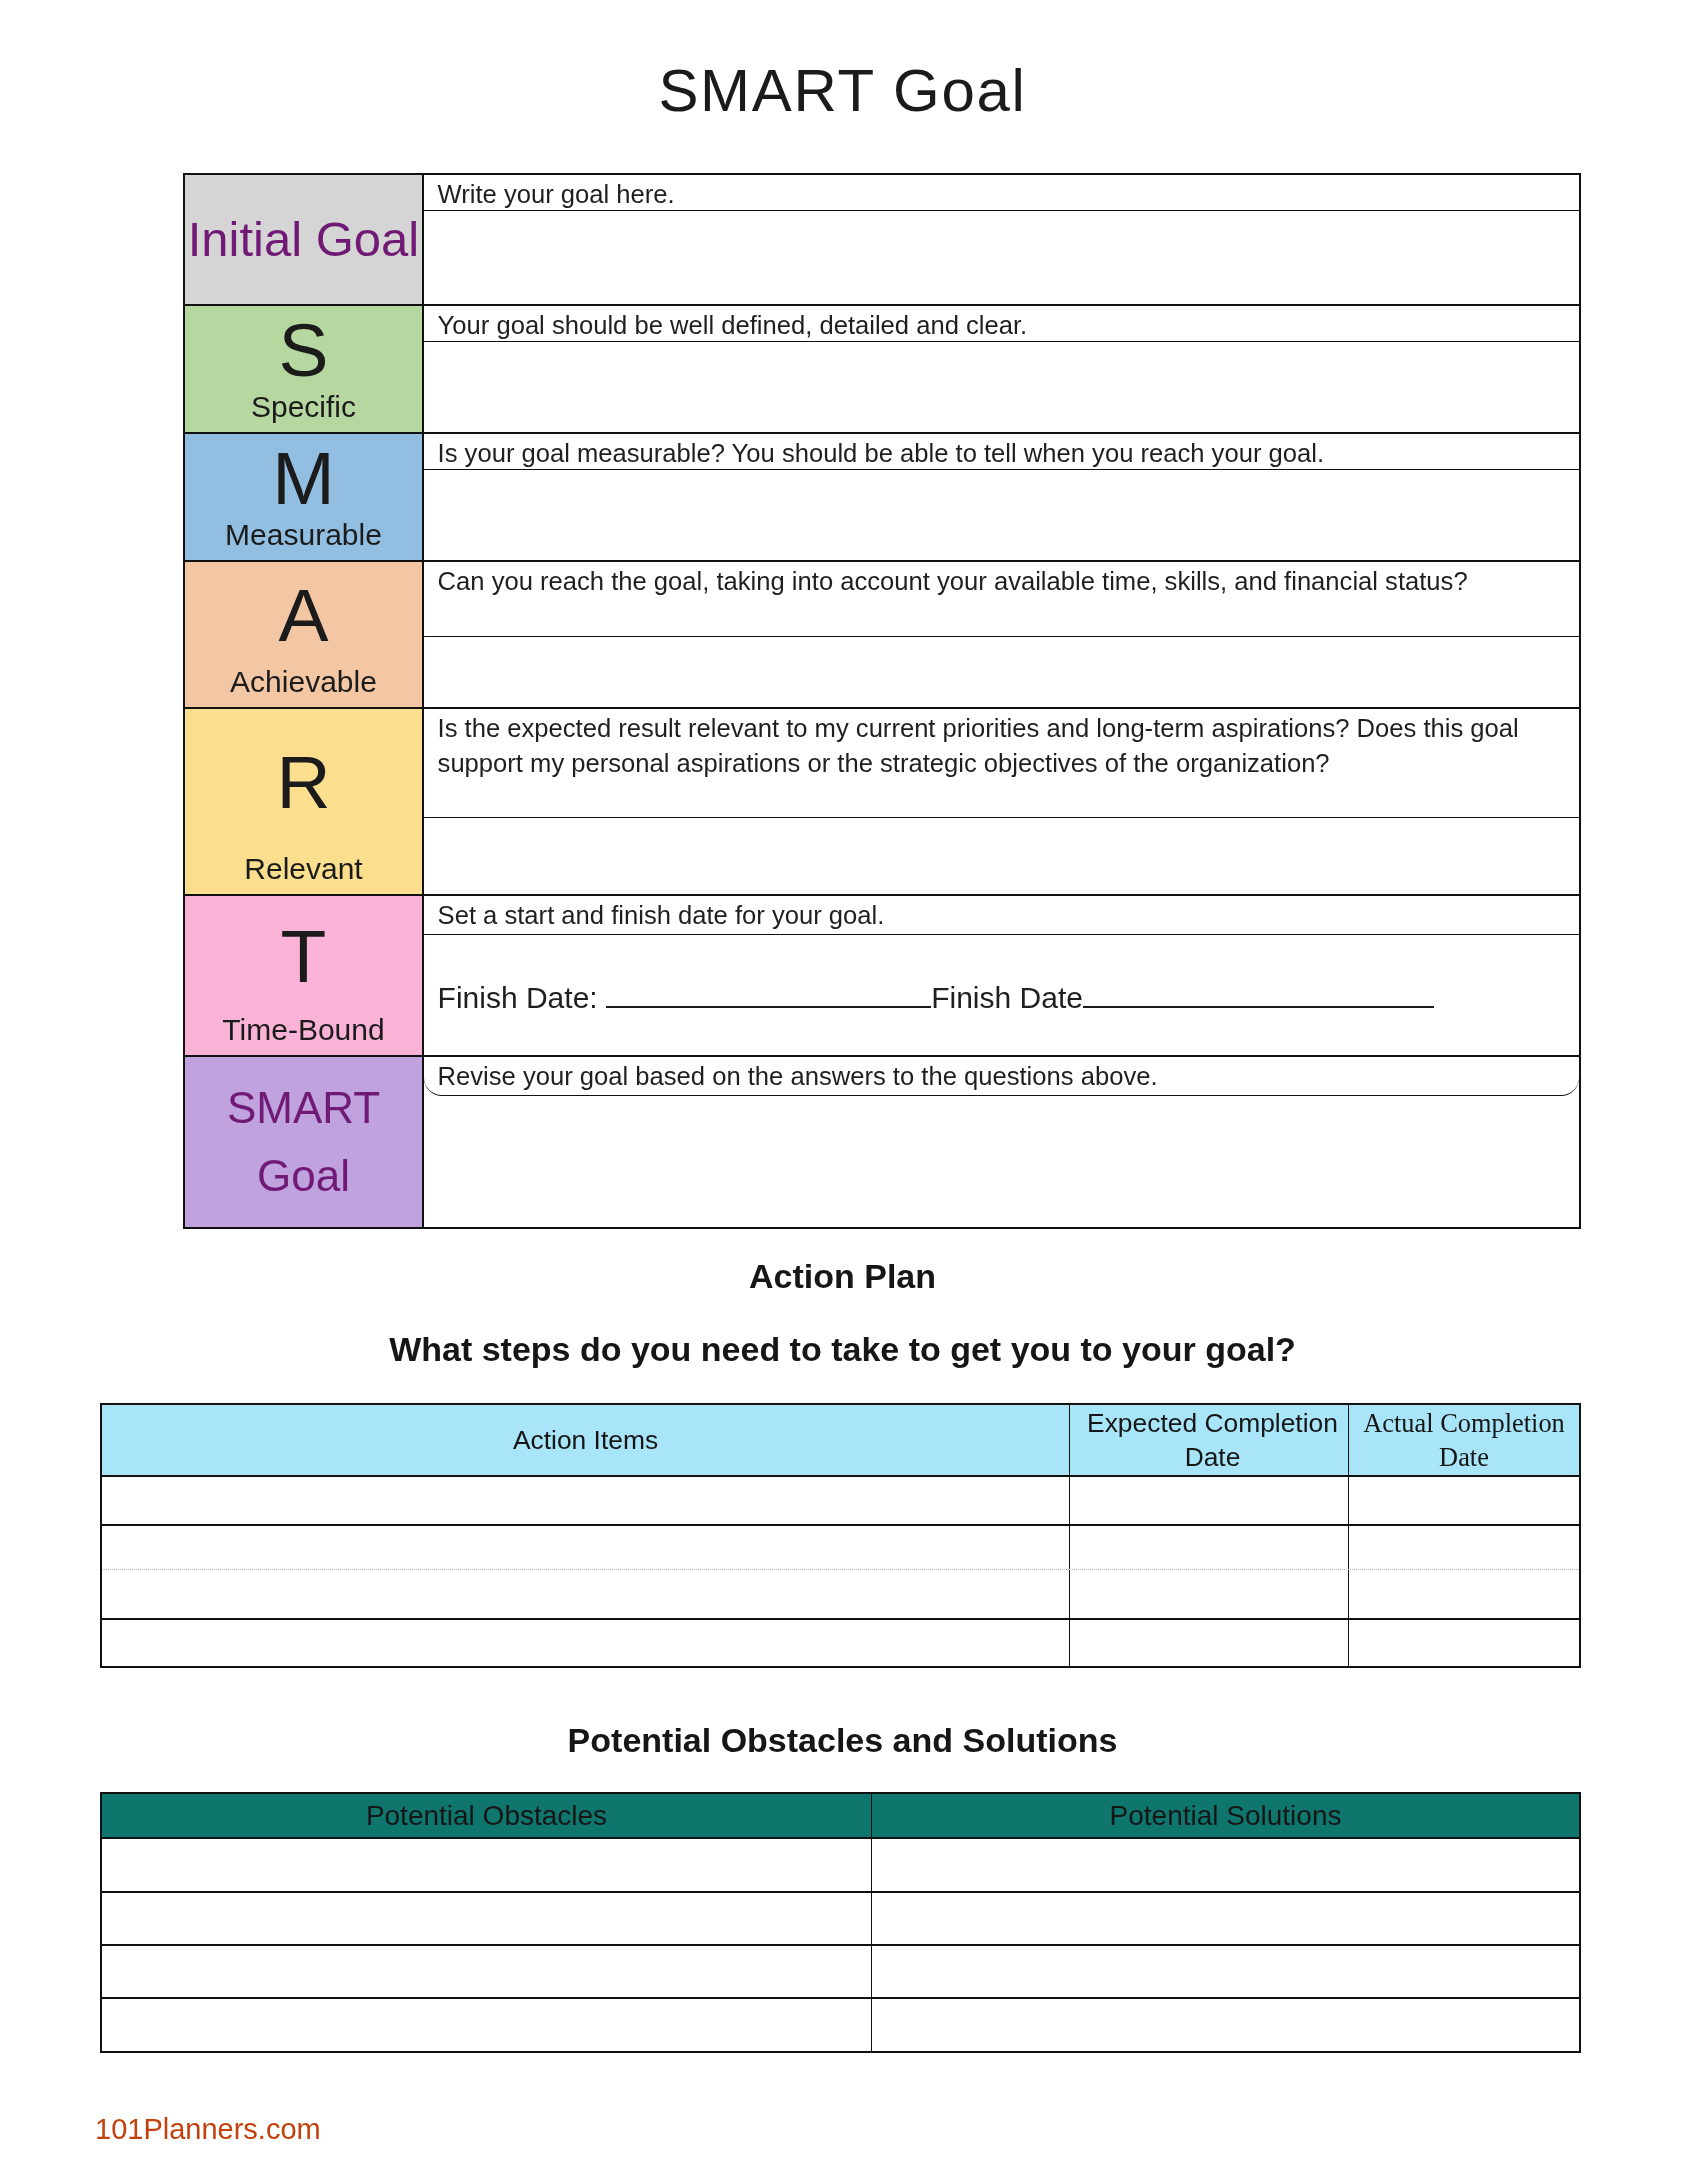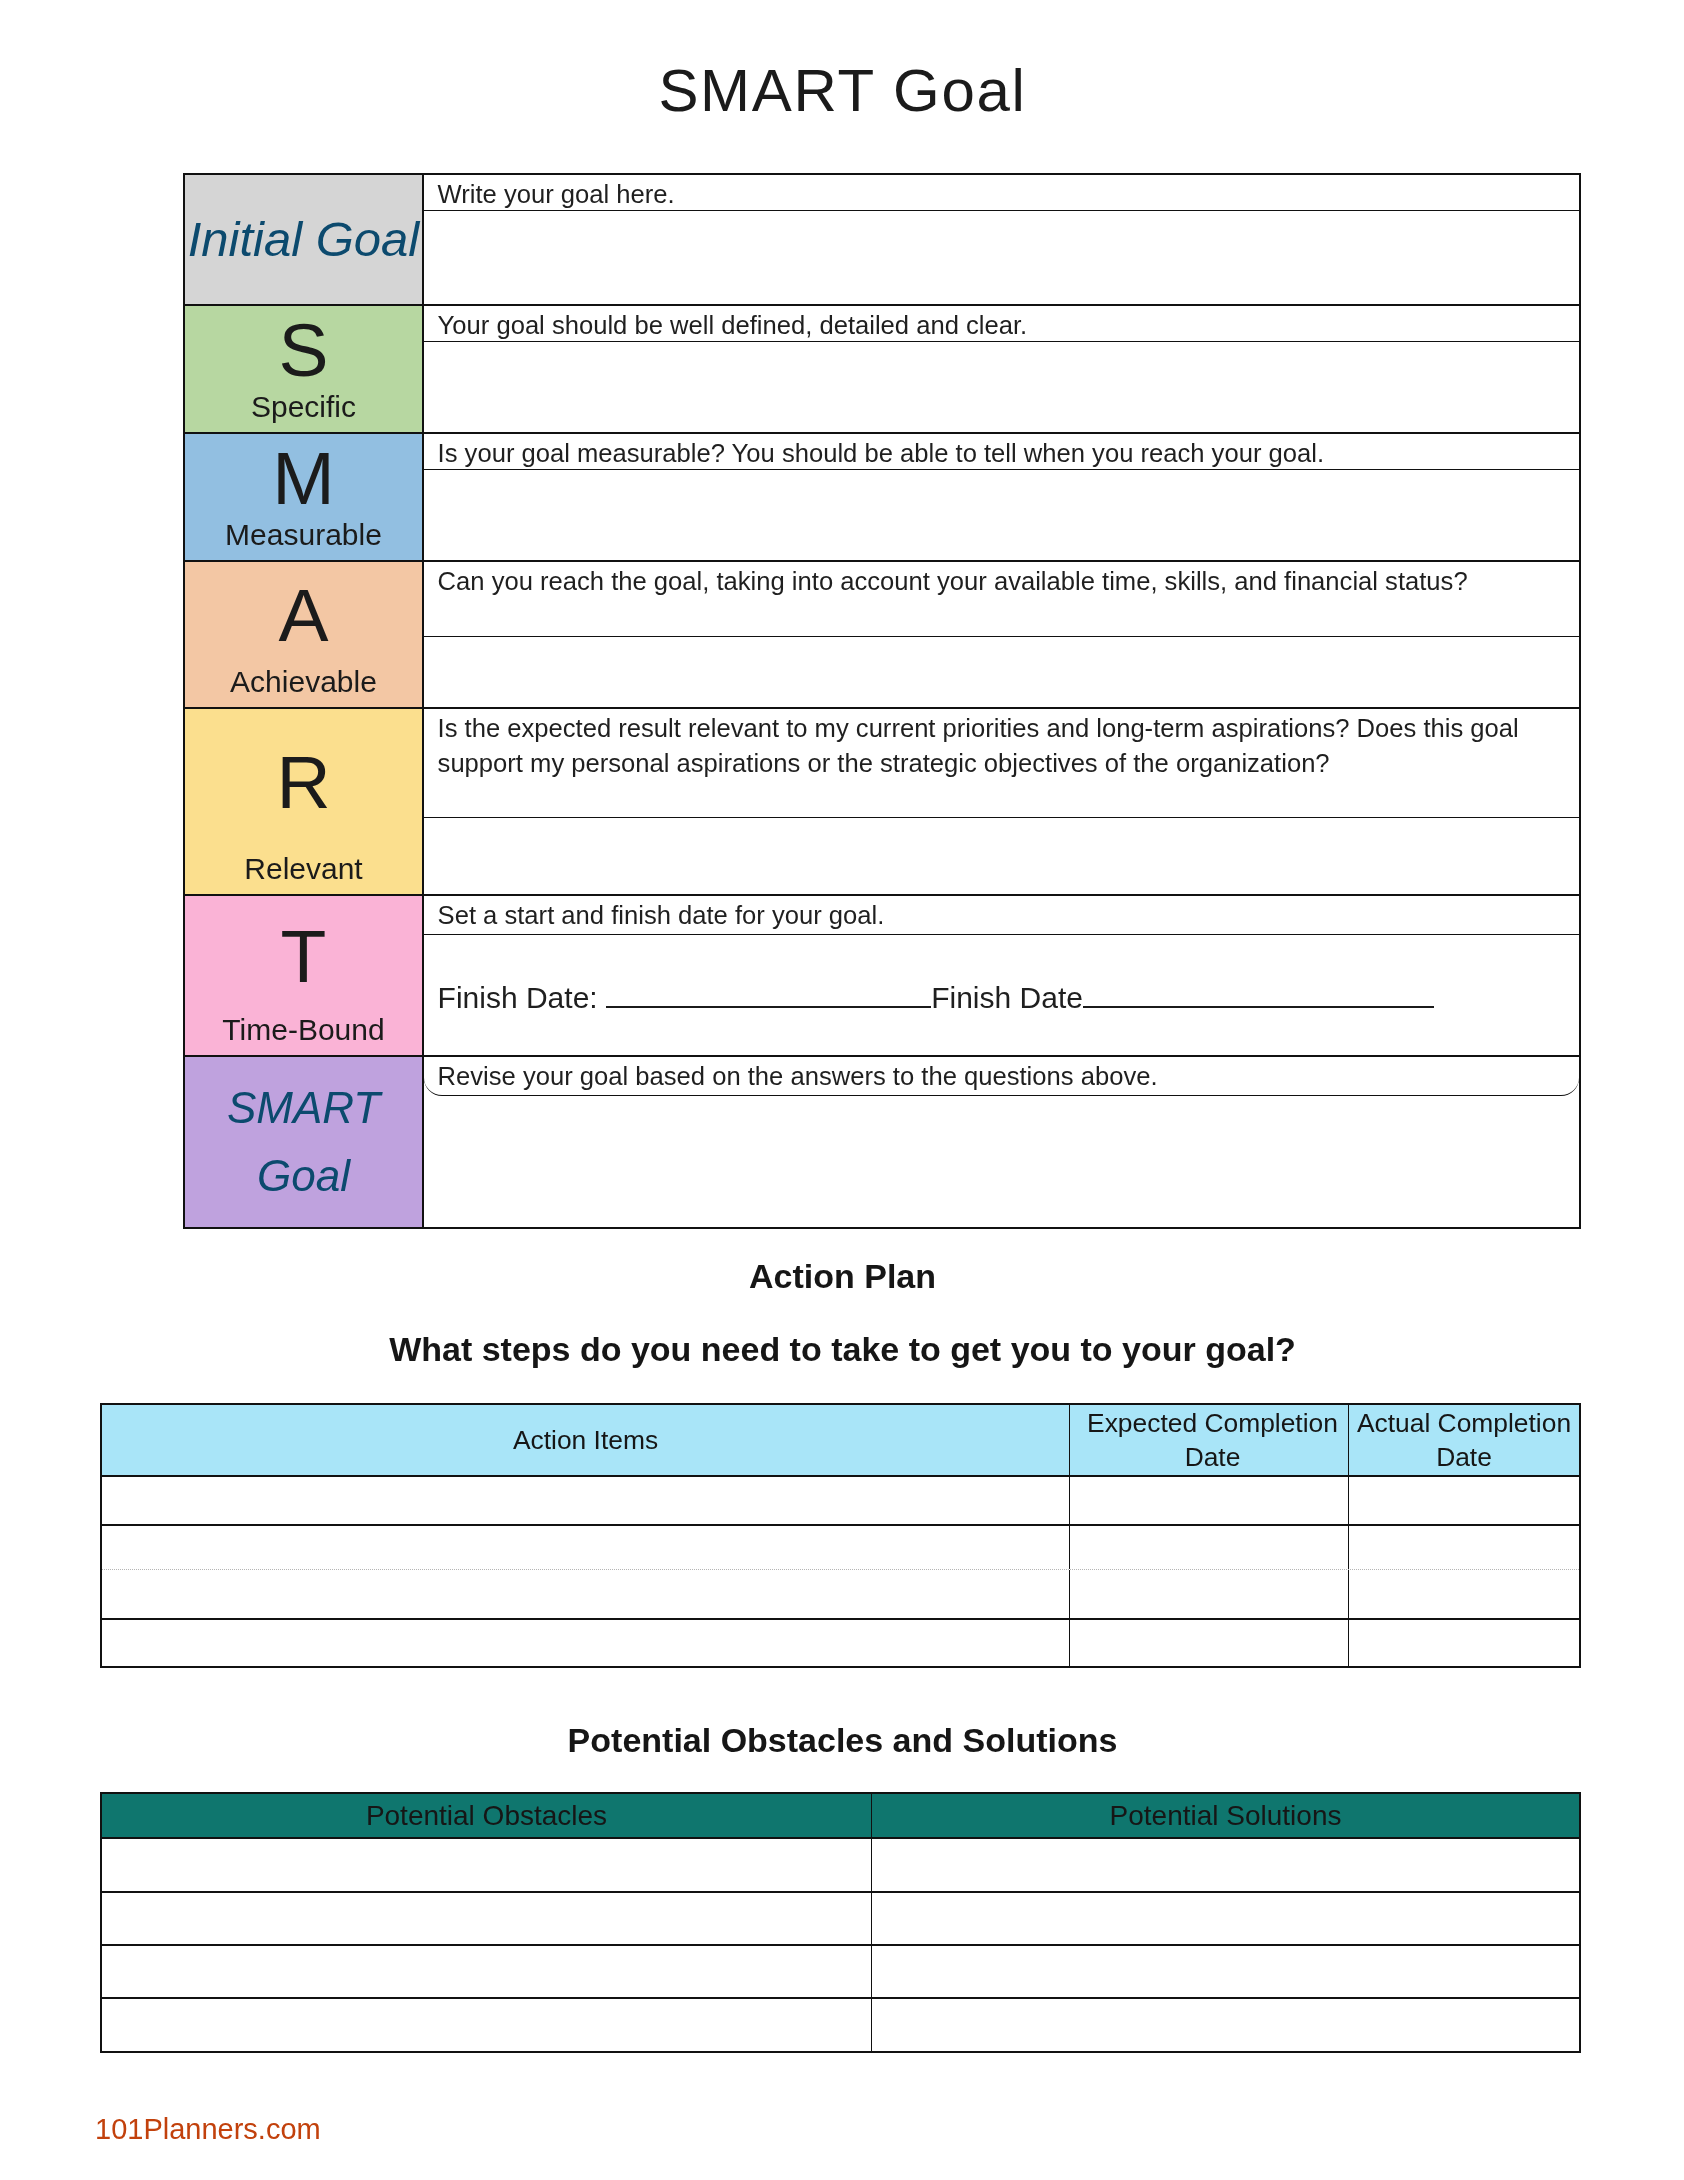--- a/index.html
+++ b/index.html
@@ -51,22 +51,21 @@
   }
   .smart-left .small-label {
     flex: 0 0 auto;
     font-size: 30px;
     padding-bottom: 8.5px;
     color: #1b1b1b;
   }
   .smart-left .big-label {
     font-size: 49px;
     line-height: 1.35;
-    color: #0c4a6e;
-    font-style: italic;
+    color: #701a75;
   }
   .smart-left .big-label.smartgoal { font-size: 44px; line-height: 1.55; }
   .smart-right { flex: 1 1 auto; display: flex; flex-direction: column; background: #fff; }
   .smart-prompt {
     border-bottom: 1.7px solid #111;
     font-size: 25.6px;
     line-height: 35px;
     padding: 1.7px 13.6px 0 13.6px;
     overflow: hidden;
   }
@@ -100,21 +99,21 @@
     width: 1481px;
     border: 2.6px solid #111;
   }
   .grid-row { display: flex; }
   .grid-row + .grid-row { border-top: 2.6px solid #111; }
   .grid-row.dotted-top { border-top: 1.7px dotted #b5b5b5; }
   .grid-cell { overflow: hidden; }
   .grid-cell + .grid-cell { border-left: 1.7px solid #111; }
   .action-table .col-0 { width: 967px; flex: 0 0 967px; }
   .action-table .col-1 { width: 279px;  flex: 0 0 279px; padding-left: 7px; }
-  .action-table .col-2 { flex: 1 1 auto; }
+  .action-table .col-2 { flex: 1 1 auto; font-family: Liberation Serif, serif; }
   .header-row .grid-cell {
     display: flex;
     align-items: center;
     justify-content: center;
     text-align: center;
     font-size: 26.4px;
     line-height: 34px;
     color: #161616;
   }
   .action-table .header-row { height: 70px; }

